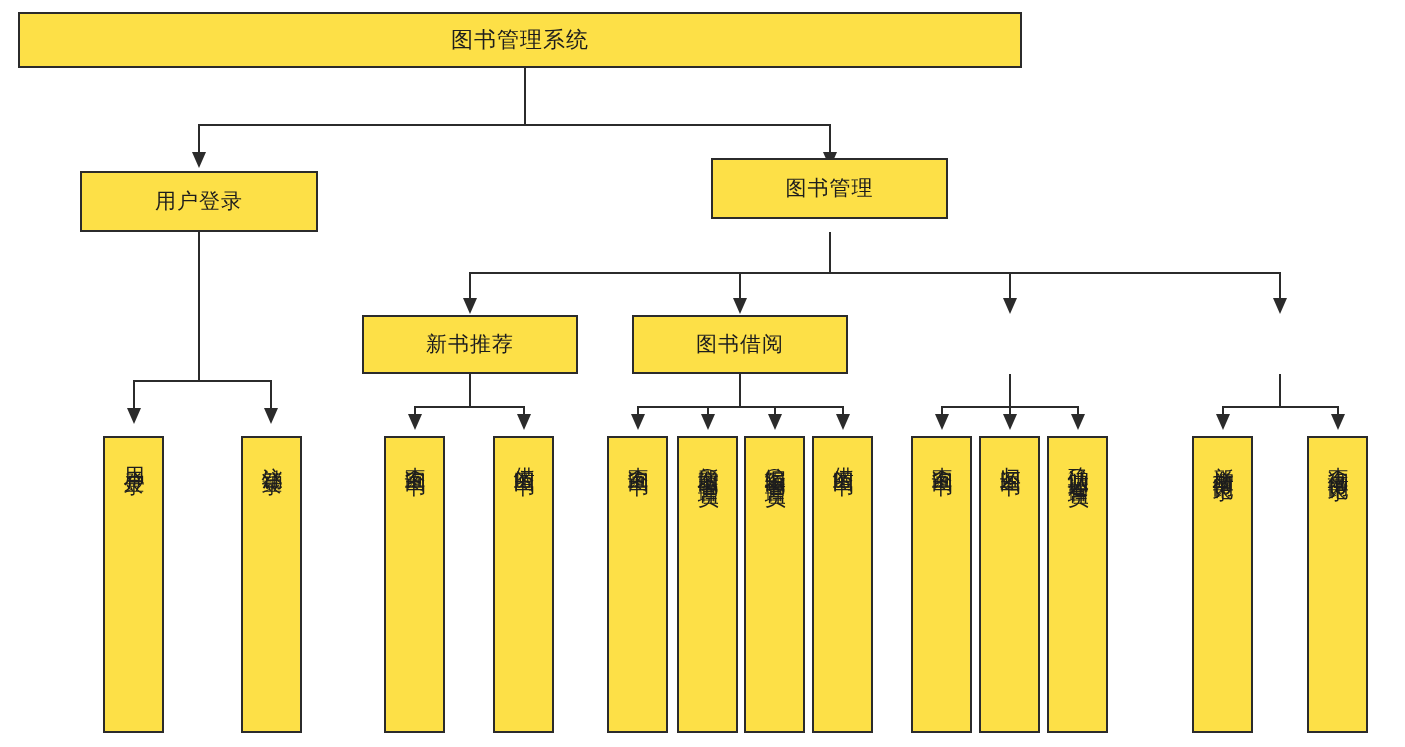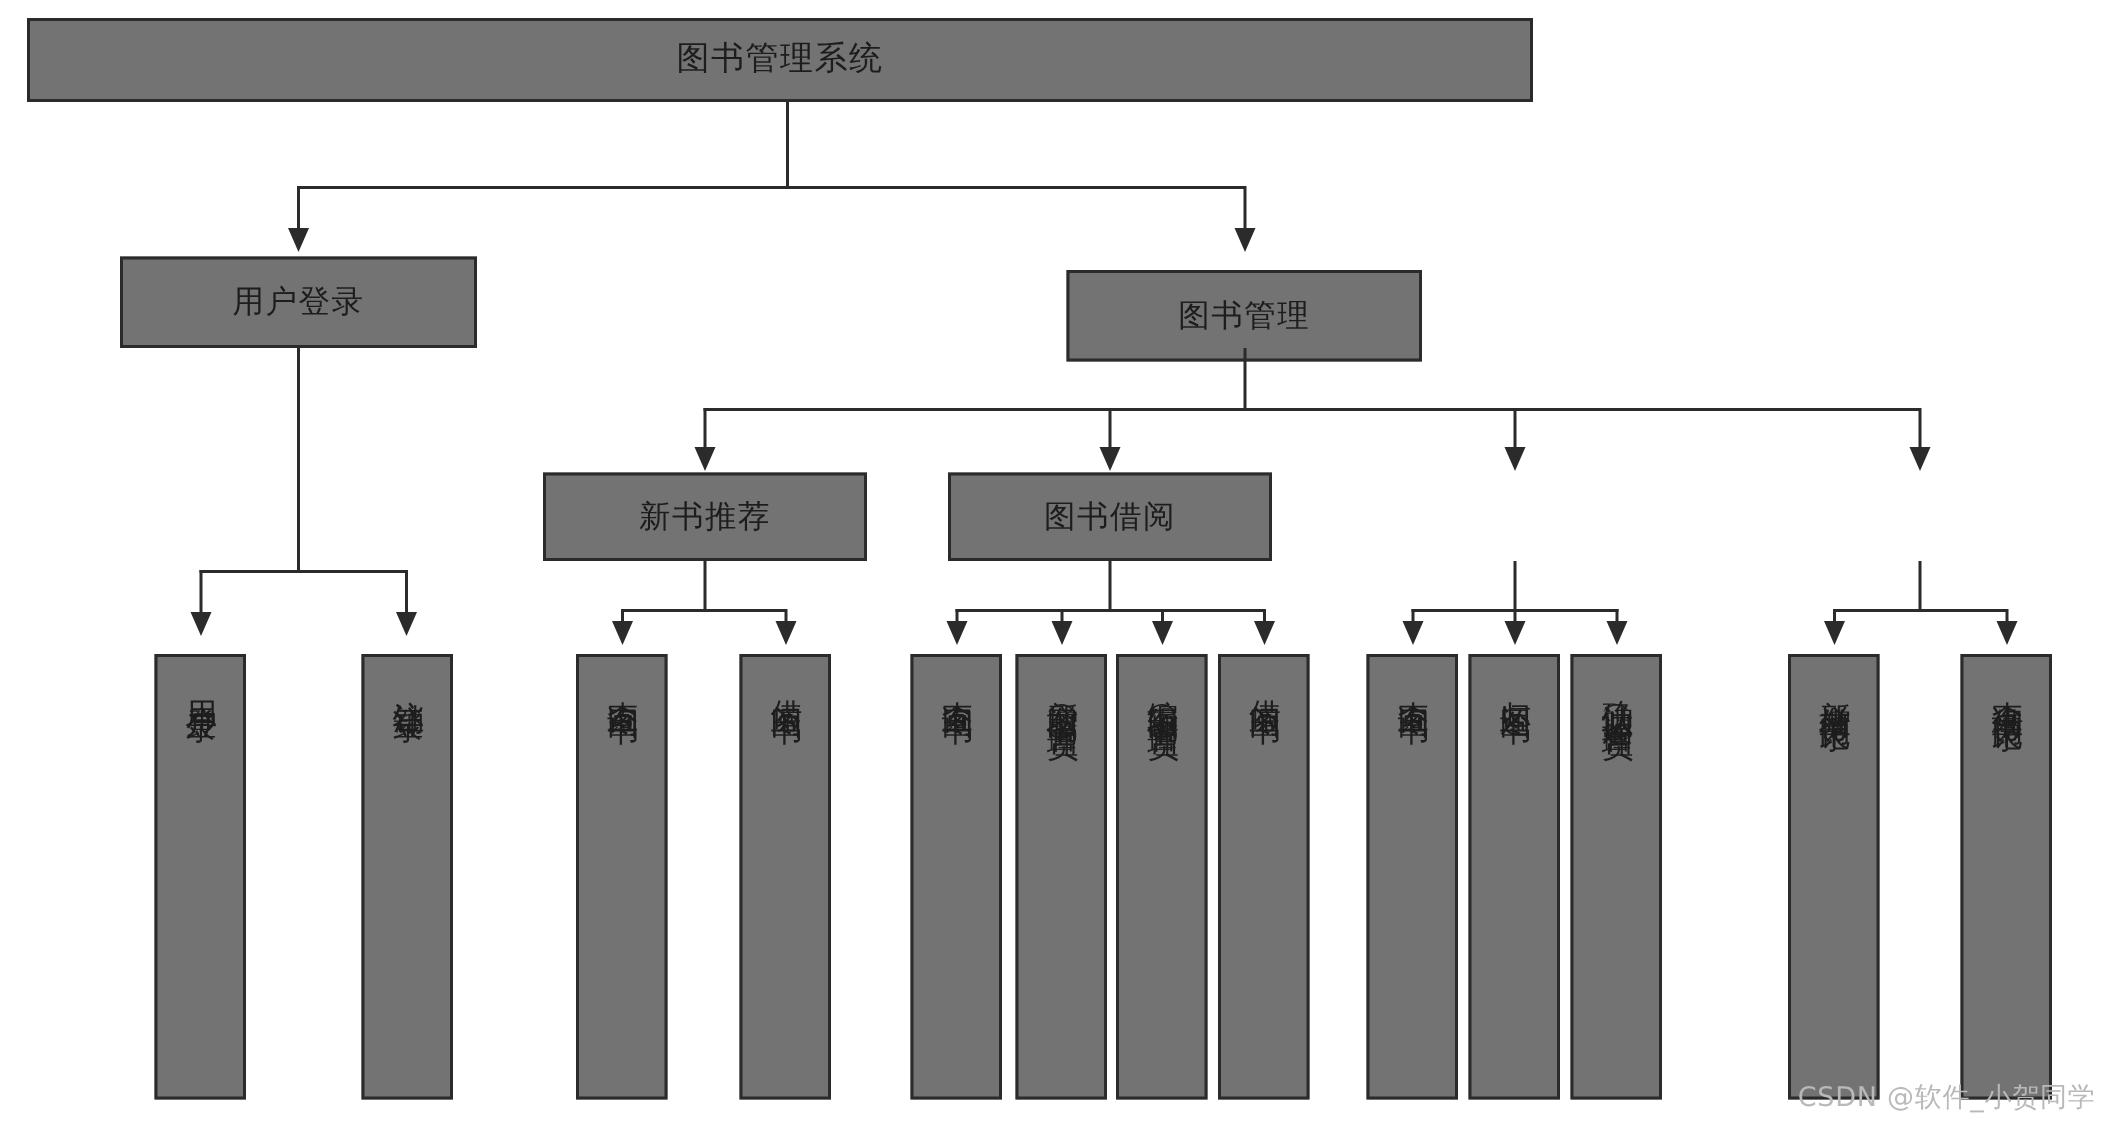--- a/index.html
+++ b/index.html
@@ -12,21 +12,21 @@
     position:relative;
     width:1405px;
     height:747px;
     background:#ffffff;
     overflow:hidden;
   }
   
   .node{
     position:absolute;
     box-sizing:border-box;
-    background:#737373;
+    background:#fde047;
     border:2px solid #2b2b2b;
     display:flex;
     align-items:center;
     justify-content:center;
     text-align:right;
   }
   .node .label{
     font-size:21px;
     line-height:1.15;
     letter-spacing:1px;
@@ -96,21 +96,21 @@
   <div class="ln v" style="left:198px;top:124px;height:30px;"></div>
   <div class="arrow" style="left:192px;top:152px;"></div>
 
   <div class="ln v" style="left:829px;top:124px;height:30px;"></div>
   <div class="arrow" style="left:823px;top:152px;"></div>
 
   <div class="node lvl2" style="left:80px;top:171px;width:238px;height:61px;">
     <span class="label">用户登录</span>
   </div>
 
-  <div class="node lvl2" style="left:711px;top:180px;width:237px;height:61px;">
+  <div class="node lvl2" style="left:711px;top:158px;width:237px;height:61px;">
     <span class="label">图书管理</span>
   </div>
 
   <div class="ln v" style="left:198px;top:232px;height:148px;"></div>
   <div class="ln h" style="left:133px;top:380px;width:138px;"></div>
   <div class="ln v" style="left:133px;top:380px;height:30px;"></div>
   <div class="arrow" style="left:127px;top:408px;"></div>
   <div class="ln v" style="left:270px;top:380px;height:30px;"></div>
   <div class="arrow" style="left:264px;top:408px;"></div>
 
@@ -207,15 +207,14 @@
     <span class="label">确认归还（管理员）</span>
   </div>
 
   <div class="node leaf" style="left:1192px;top:436px;width:61px;height:297px;">
     <span class="label">新增借阅记录</span>
   </div>
   <div class="node leaf" style="left:1307px;top:436px;width:61px;height:297px;">
     <span class="label">查询借阅记录</span>
   </div>
 
-  <div id="watermark">CSDN @软件_小贺同学</div>
 
 </div>
 
 </body></html>

